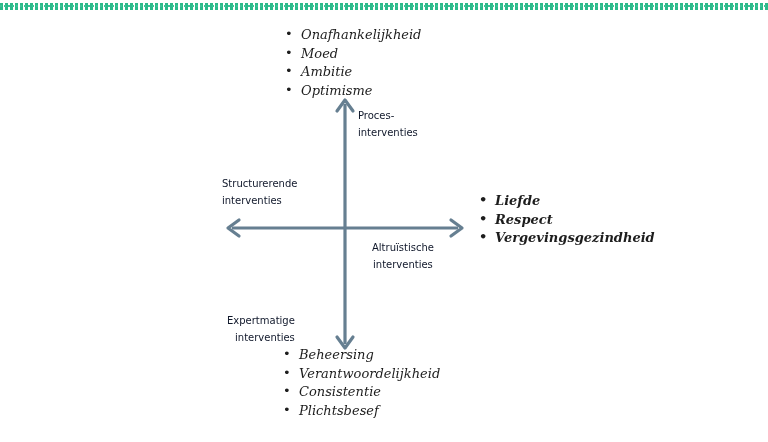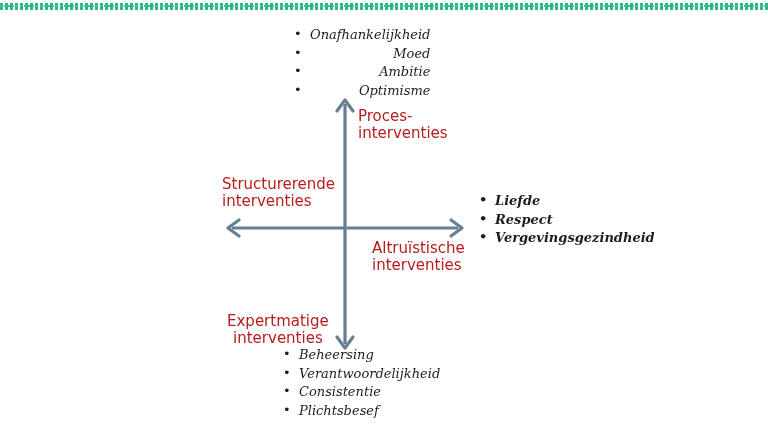--- a/index.html
+++ b/index.html
@@ -48,29 +48,29 @@
     top: 0;
     width: 768px;
     height: 442px;
     pointer-events: none;
   }
 
   
   .quad-label {
     position: absolute;
     font-family: "DejaVu Sans", sans-serif;
-    font-size: 15px;
+    font-size: 10px;
     line-height: 16.5px;
-    color: #b91c1c;
+    color: #0f172a;
     white-space: pre-line;
   }
   #label-proces      { left: 358px; top: 108px; text-align: left; }
   #label-structurerende { left: 222px; top: 176px; text-align: left; }
-  #label-altruistische  { left: 372px; top: 240px; text-align: left; }
-  #label-expertmatige   { left: 227px; top: 313px; text-align: center; }
+  #label-altruistische  { left: 372px; top: 240px; text-align: center; }
+  #label-expertmatige   { left: 227px; top: 313px; text-align: right; }
 
   
   .bullets {
     position: absolute;
     margin: 0;
     padding: 0;
     list-style: none;
   }
   .bullets li {
     position: relative;
@@ -86,21 +86,21 @@
     content: "\2022";
     position: absolute;
     left: 0;
     top: -1px;
     font-family: "DejaVu Sans", sans-serif;
     font-style: normal;
     font-size: 13px;
     color: #1d1d1d;
   }
 
-  #list-top    { left: 294px; top: 26px; text-align: right; }
+  #list-top    { left: 285px; top: 26px; }
   #list-left   { left:  93px; top: 207px; }
   #list-right  { left: 479px; top: 192px; font-weight: bold; }
   #list-bottom { left: 283px; top: 346px; }
 </style>
 </head>
 <body>
 
 <div id="page">
 
   <div id="top-rule"></div>

